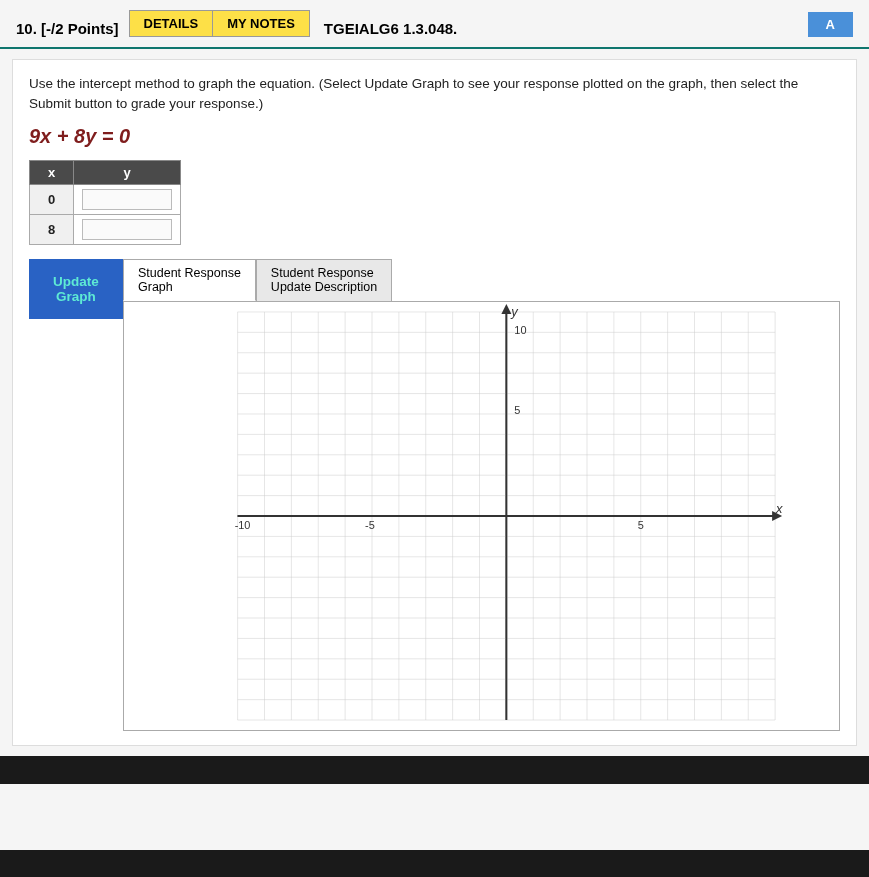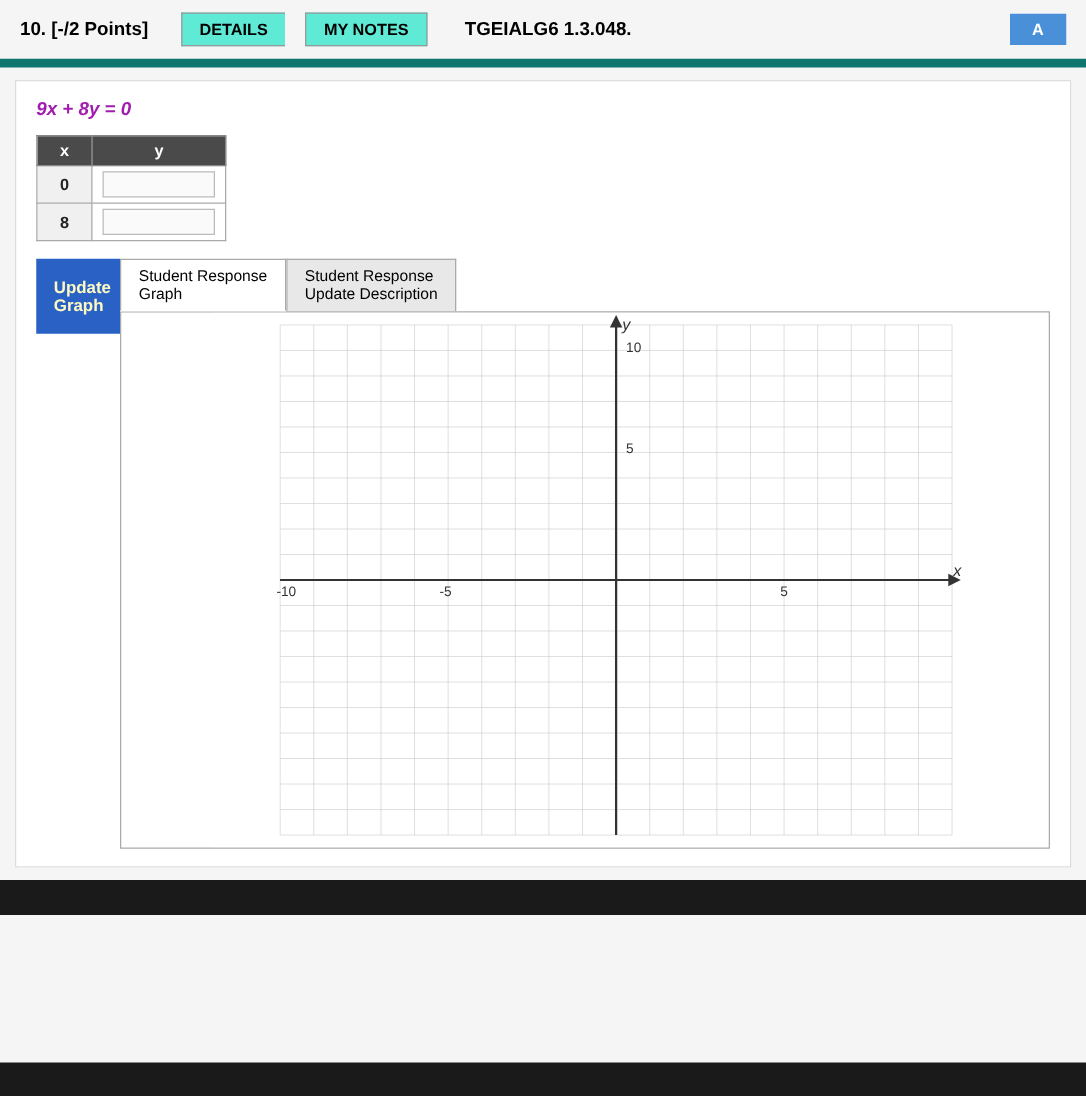--- a/index.html
+++ b/index.html
@@ -10,35 +10,35 @@
       min-height: 877px;
     }
     .main-container {
       background: #f5f5f5;
       width: 869px;
       min-height: 850px;
       padding: 0;
     }
     .header-bar {
       display: flex;
-      align-items: center;
+      align-items: flex-end;
       padding: 10px 16px;
-      gap: 16px;
+      gap: 0;
       background: #f5f5f5;
-      border-bottom: 7px solid #0f766e;
+      border-bottom: 2px solid #0f766e;
     }
     .problem-number {
       font-size: 15px;
       font-weight: bold;
       margin-right: 10px;
       white-space: nowrap;
     }
     .btn-details, .btn-my-notes {
       border: 1px solid #999;
-      background: #5eead4;
+      background: #fde047;
       padding: 5px 14px;
       font-size: 13px;
       cursor: pointer;
       font-weight: bold;
     }
     .btn-details {
       border-right: none;
     }
     .problem-code {
       font-size: 15px;
@@ -61,23 +61,23 @@
       padding: 14px 16px;
       border: 1px solid #ddd;
     }
     .instruction-text {
       font-size: 13.5px;
       line-height: 1.5;
       color: #222;
       margin-bottom: 10px;
     }
     .equation {
-      font-size: 15px;
-      font-weight: bold;
-      color: #a21caf;
+      font-size: 20px;
+      font-weight: bold;
+      color: #7f1d1d;
       margin-bottom: 12px;
       font-style: italic;
     }
     .input-table {
       border-collapse: collapse;
       margin-bottom: 14px;
     }
     .input-table th {
       background: #4a4a4a;
       color: white;
@@ -108,27 +108,27 @@
       text-align: center;
       background: #fafafa;
     }
     .graph-section {
       display: flex;
       gap: 0;
       margin-top: 6px;
     }
     .btn-update-graph {
       background: #2962c4;
-      color: #fef9c3;
+      color: #5eead4;
       border: none;
       padding: 10px 14px;
       font-size: 13.5px;
       font-weight: bold;
       cursor: pointer;
-      width: 67px;
+      width: 94px;
       min-height: 60px;
       align-self: flex-start;
       margin-right: 0;
     }
     .graph-tabs-and-chart {
       flex: 1;
       display: flex;
       flex-direction: column;
     }
     .tab-bar {
@@ -169,20 +169,21 @@
 
   <div class="header-bar">
     <span class="problem-number">10. [-/2 Points]</span>
     <button class="btn-details">DETAILS</button>
     <button class="btn-my-notes">MY NOTES</button>
     <span class="problem-code">TGEIALG6 1.3.048.</span>
     <button class="ask-btn">A</button>
   </div>
 
   <div class="content-area">
+    <p class="instruction-text">Use the intercept method to graph the equation. (Select Update Graph to see your response plotted on the graph, then select the Submit button to grade your response.)</p>
     <div class="equation">
       <span>9x + 8y = 0</span>
     </div>
 
     <table class="input-table">
       <thead>
         <tr>
           <th>x</th>
           <th>y</th>
         </tr>

